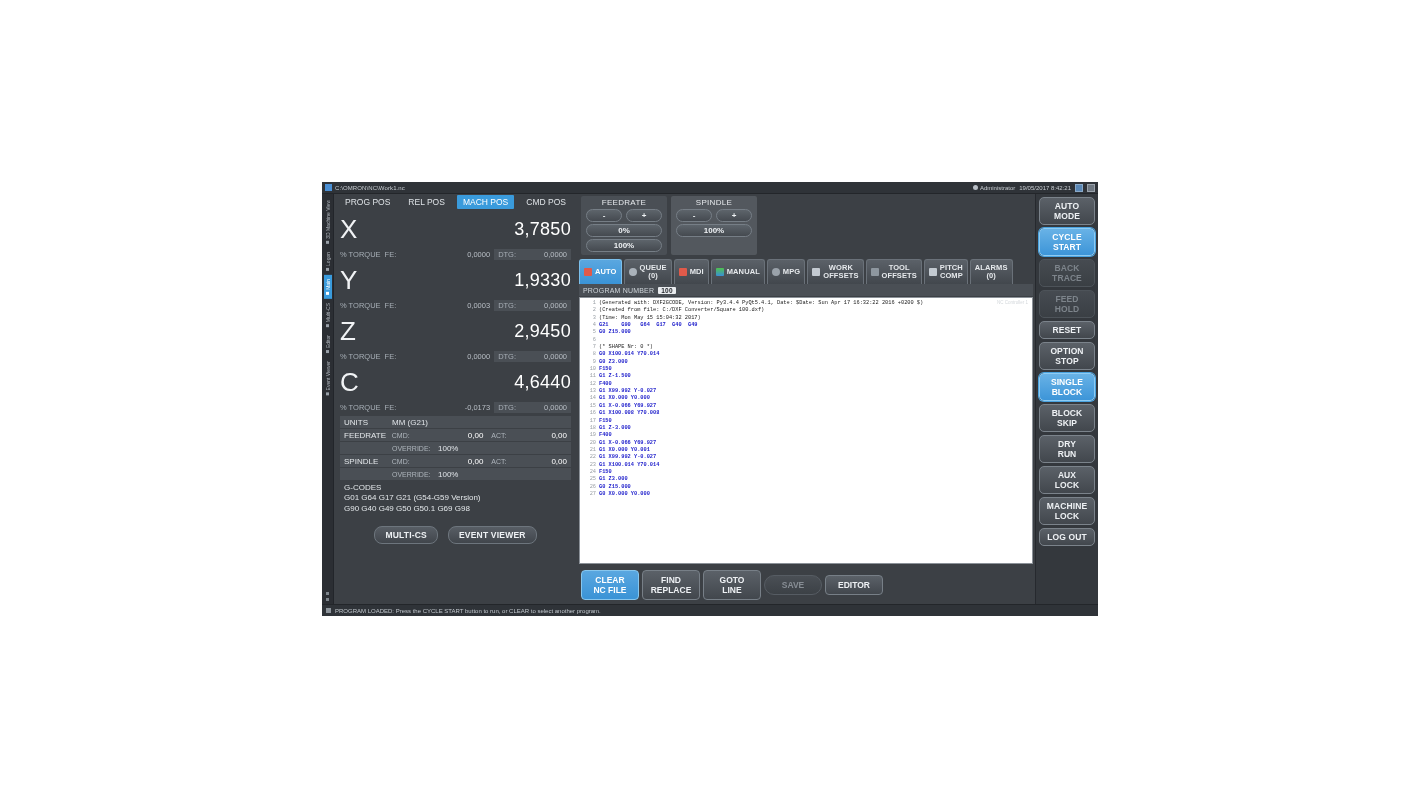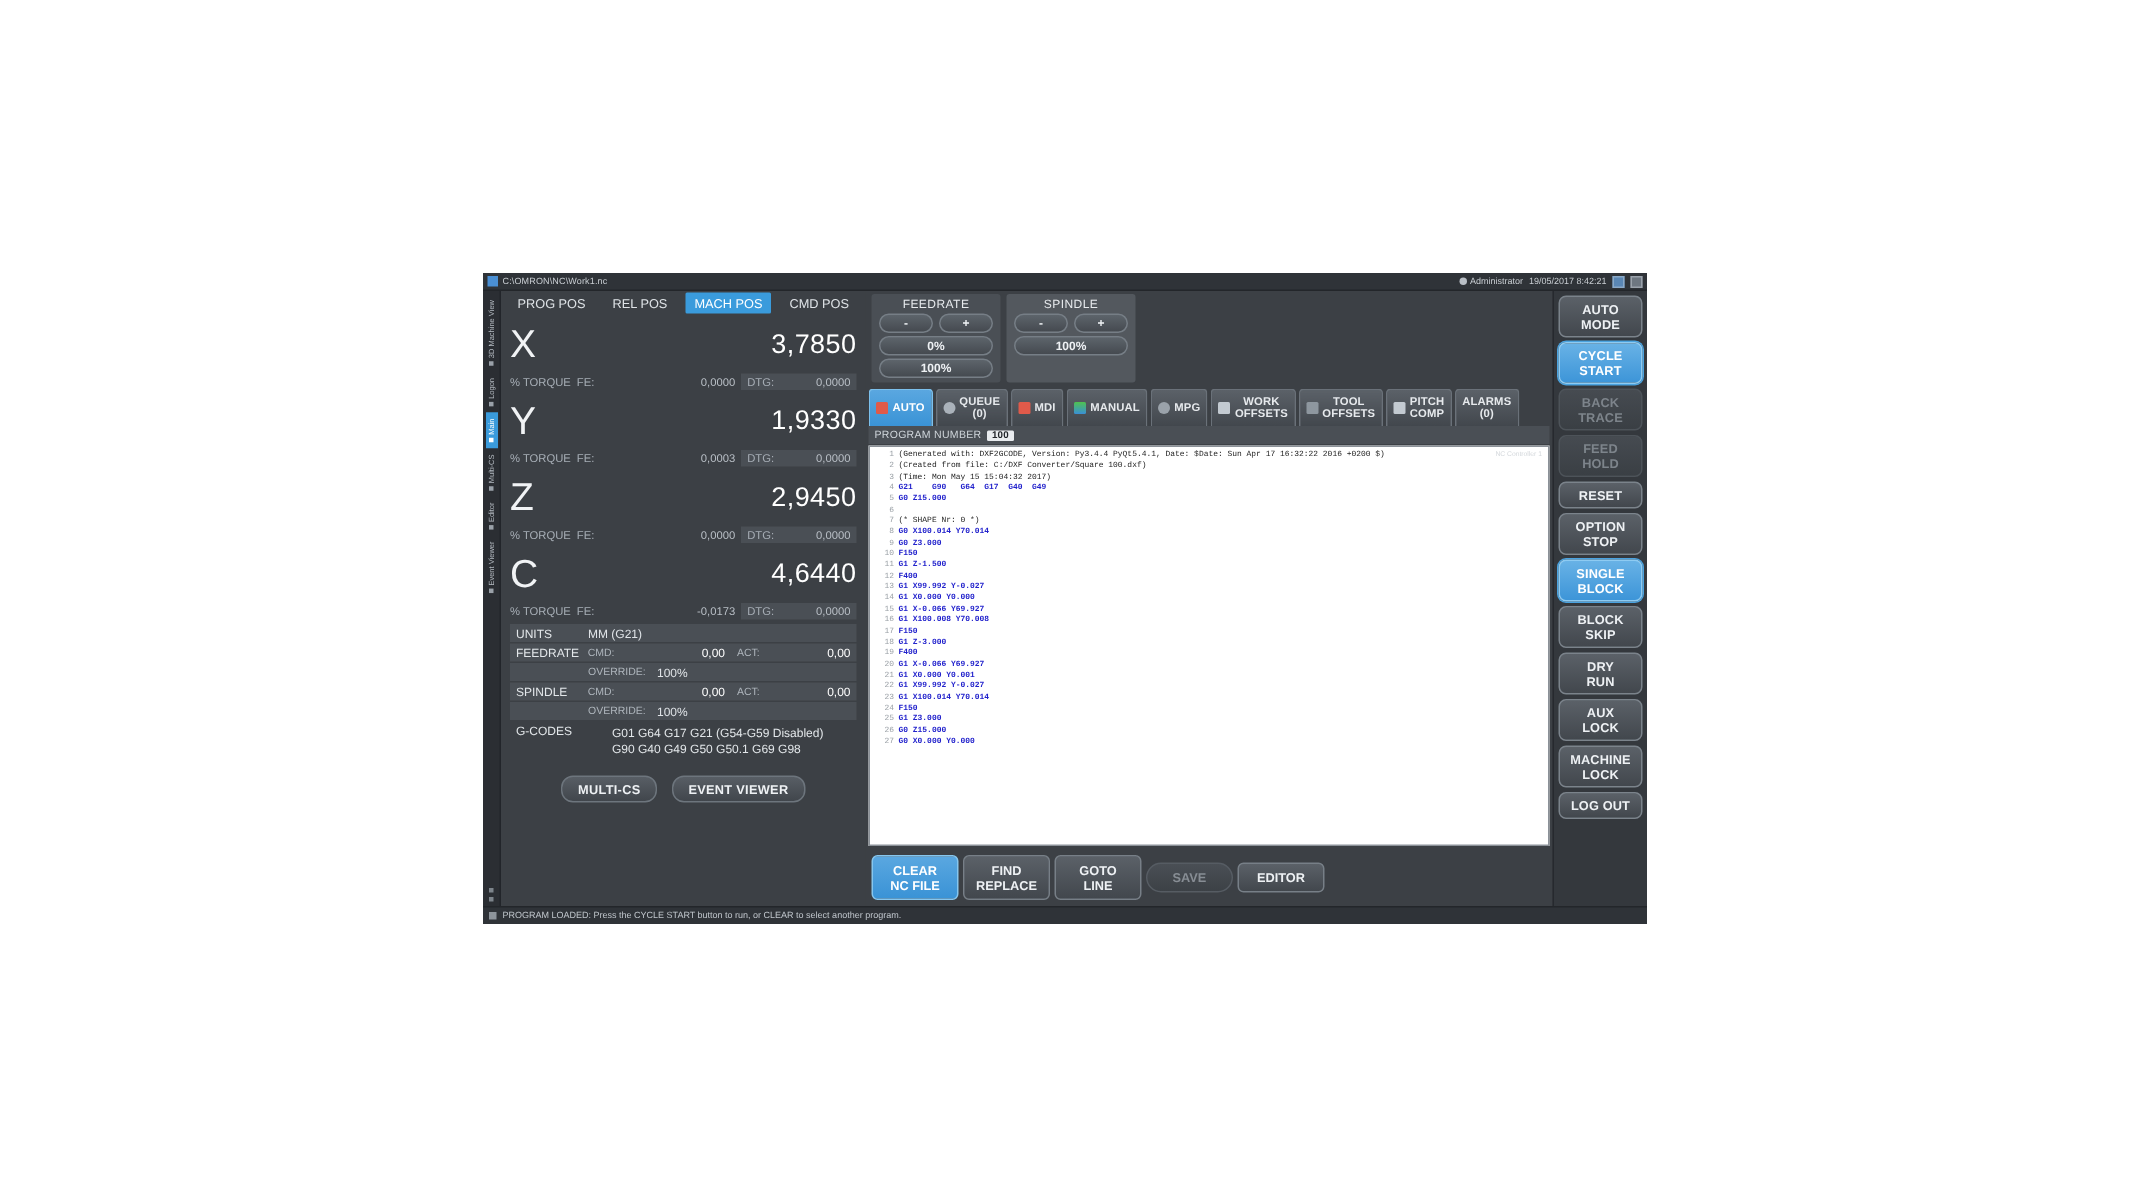--- a/index.html
+++ b/index.html
@@ -48,21 +48,21 @@
             padding:0 6px;gap:4px;}
   .axismeta .lbl{color:#a7aeb6;}
   .axismeta .fe{width:42px;}
   .dtgwrap{display:flex;align-items:center;background:#4a4f55;padding:1px 4px;gap:28px;}
 
   .infoblk{margin:2px 6px 0 6px;font-size:8px;color:#dfe3e7;}
   .irow{display:flex;align-items:center;height:12px;background:#4a4f55;margin-bottom:1px;padding:0 4px;}
   .ikey{width:48px;color:#e3e7ea;font-size:8px;}
   .isub{width:46px;color:#aeb5bc;font-size:7px;}
   .ival{width:46px;text-align:right;color:#fff;font-size:8px;}
-  .gcodes{display:flex;margin-top:3px;font-size:8px;color:#e3e7ea;padding:0 4px;}
+  .gcodes{display:flex;margin-top:3px;font-size:8px;color:#e3e7ea;padding:0 4px;flex-direction:column;}
   .gcodes .gk{width:64px;}
   .gcodes .gv div{line-height:11px;}
   .lbtns{display:flex;justify-content:center;gap:10px;margin-top:12px;}
   .pill{background:linear-gradient(#585e65,#41464c);border:1px solid #6d757d;border-radius:8px;
         color:#eef1f4;font-size:8.5px;font-weight:bold;padding:3px 10px;letter-spacing:.2px;}
 
   
   .center{flex:1;display:flex;flex-direction:column;min-width:0;padding:0 2px;}
   .topctl{display:flex;gap:4px;padding:2px 2px 2px 2px;flex:none;}
   .ctlgrp{background:#4a4f55;border-radius:2px;padding:2px 5px 3px;display:flex;
@@ -270,21 +270,21 @@
           <span class="ival" style="margin-left:auto">0,00</span>
         </div>
         <div class="irow">
           <span class="ikey"></span>
           <span class="isub">OVERRIDE:</span>
           <span>100%</span>
         </div>
         <div class="gcodes">
           <span class="gk">G-CODES</span>
           <span class="gv">
-            <div>G01 G64 G17 G21 (G54-G59 Disabled)</div>
+            <div>G01 G64 G17 G21 (G54-G59 Version)</div>
             <div>G90 G40 G49 G50 G50.1 G69 G98</div>
           </span>
         </div>
         <div class="lbtns">
           <span class="pill">MULTI-CS</span>
           <span class="pill">EVENT VIEWER</span>
         </div>
       </div>
     </div>
 

